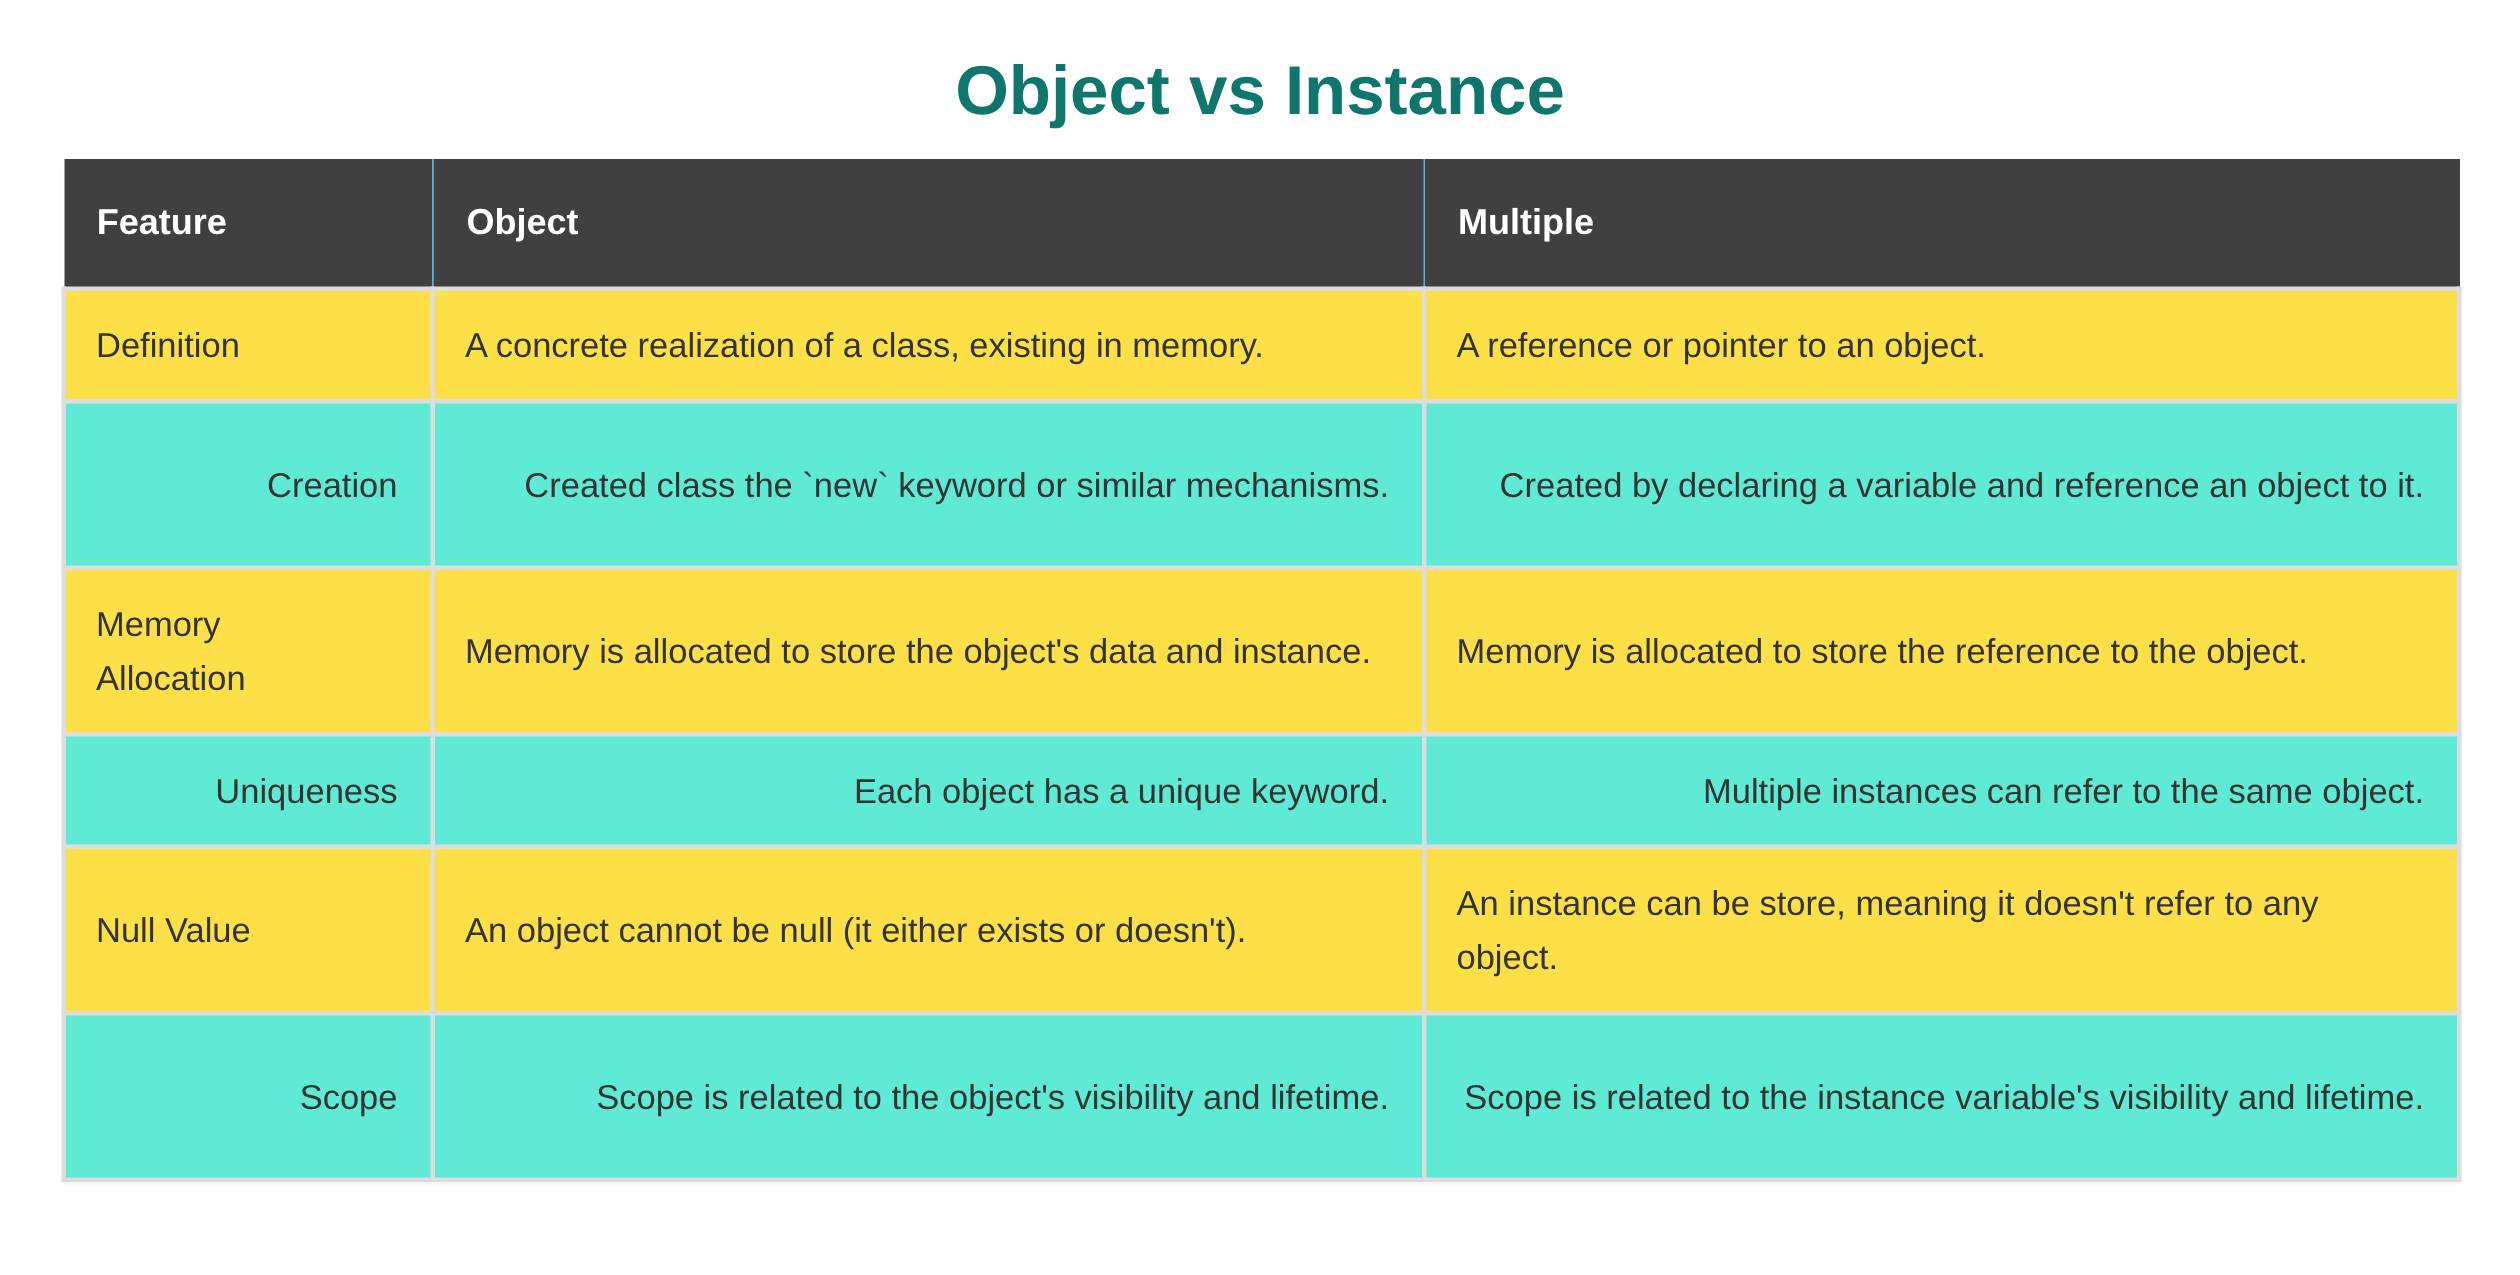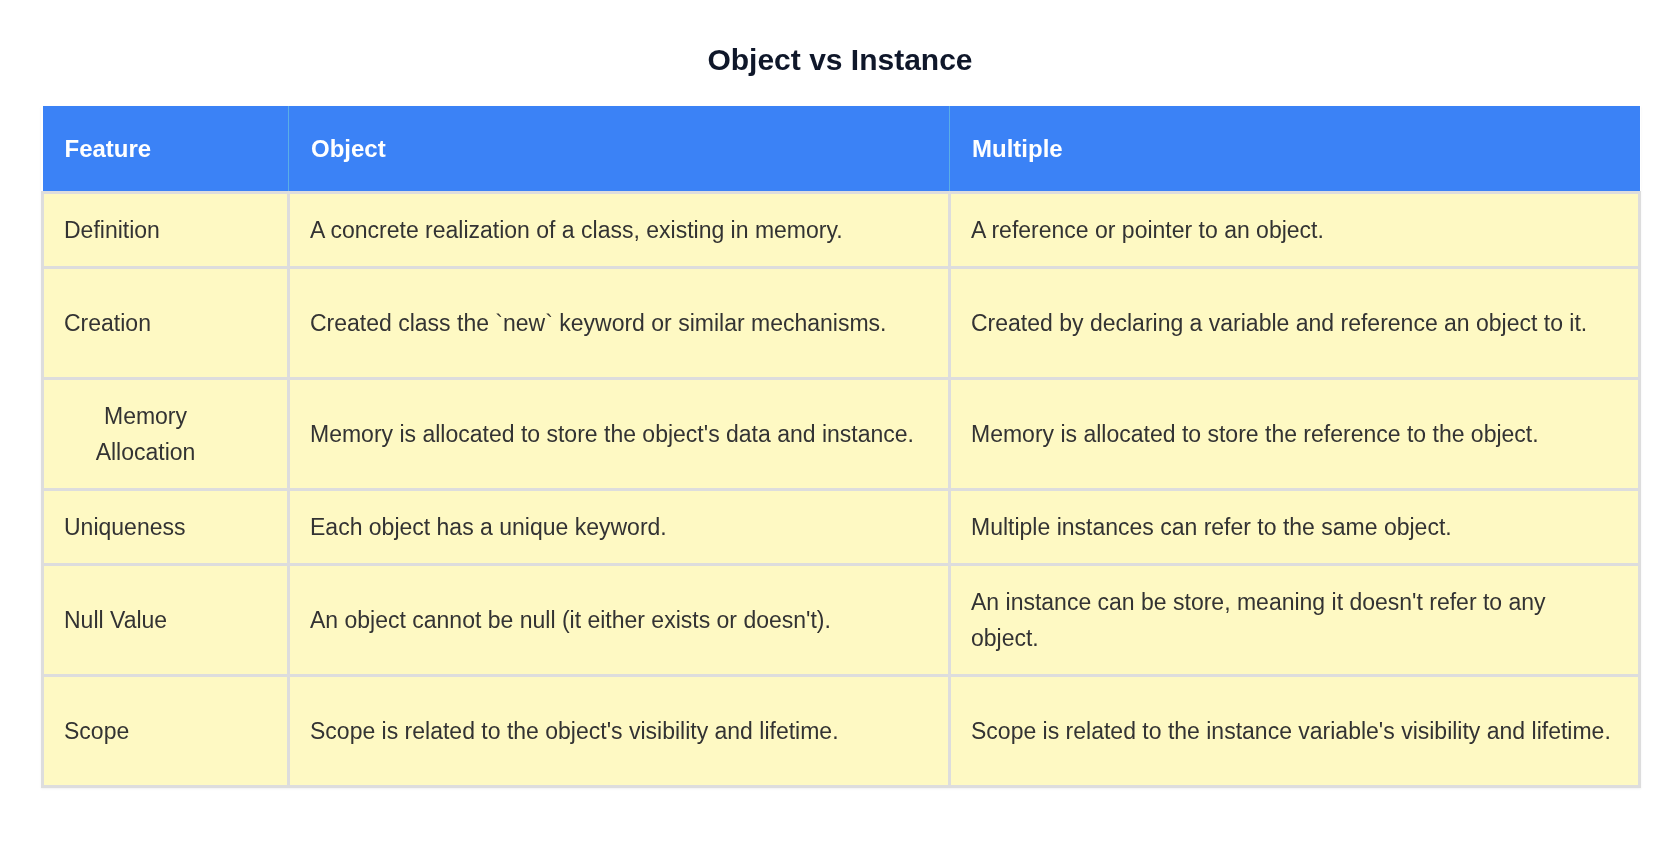--- a/index.html
+++ b/index.html
@@ -15,63 +15,63 @@
       color: #333333;
     }
     .title {
       position: absolute;
       left: 0;
       top: 30px;
       width: 1680px;
       text-align: center;
       font-family: "Liberation Sans", sans-serif;
       font-weight: bold;
-      font-size: 30px;
+      font-size: 46px;
       line-height: 60px;
-      color: #0f172a;
+      color: #0f766e;
       margin: 0;
     }
     .table-wrap {
       position: absolute;
       left: 41px;
       top: 106px;
       width: 1597px;
     }
     table {
       border-collapse: collapse;
       width: 1597px;
       table-layout: fixed;
       box-shadow: 0 1px 2px rgba(0,0,0,0.06);
     }
     col.c1 { width: 246px; }
     col.c2 { width: 661px; }
     col.c3 { width: 690px; }
     thead th {
-      background: #3b82f6;
+      background: #404040;
       color: #ffffff;
       font-weight: bold;
       font-size: 24px;
       text-align: left;
       height: 85px;
       padding: 0 0 0 22px;
       border-right: 1px solid #5aaee6;
       border-bottom: 2px solid #5aaee6;
       vertical-align: middle;
     }
     thead th:last-child { border-right: none; }
     tbody td {
       font-size: 23px;
       line-height: 36px;
       padding: 0 22px 0 20px;
       border: 3px solid #dddddd;
       vertical-align: middle;
       color: #333333;
     }
-    tbody tr.odd td { background: #fef9c3; }
-    tbody tr.even td { background: #fef9c3; }
+    tbody tr.odd td { background: #fde047; }
+    tbody tr.even td { background: #5eead4; text-align: right; }
     tbody tr.h1 td { height: 72px; }
     tbody tr.h2 td { height: 108px; }
   </style>
 </head>
 <body>
 
 <h1 class="title">Object vs Instance</h1>
 
 <div class="table-wrap">
   <table>
@@ -92,21 +92,21 @@
         <td>Definition</td>
         <td>A concrete realization of a class, existing in memory.</td>
         <td>A reference or pointer to an object.</td>
       </tr>
       <tr class="even h2">
         <td>Creation</td>
         <td>Created class the `new` keyword or similar mechanisms.</td>
         <td>Created by declaring a variable and reference an object to it.</td>
       </tr>
       <tr class="odd h2">
-        <td style="padding-right:60px;text-align:center;">Memory Allocation</td>
+        <td style="padding-right:60px;">Memory Allocation</td>
         <td>Memory is allocated to store the object's data and instance.</td>
         <td>Memory is allocated to store the reference to the object.</td>
       </tr>
       <tr class="even h1">
         <td>Uniqueness</td>
         <td>Each object has a unique keyword.</td>
         <td>Multiple instances can refer to the same object.</td>
       </tr>
       <tr class="odd h2">
         <td>Null Value</td>

